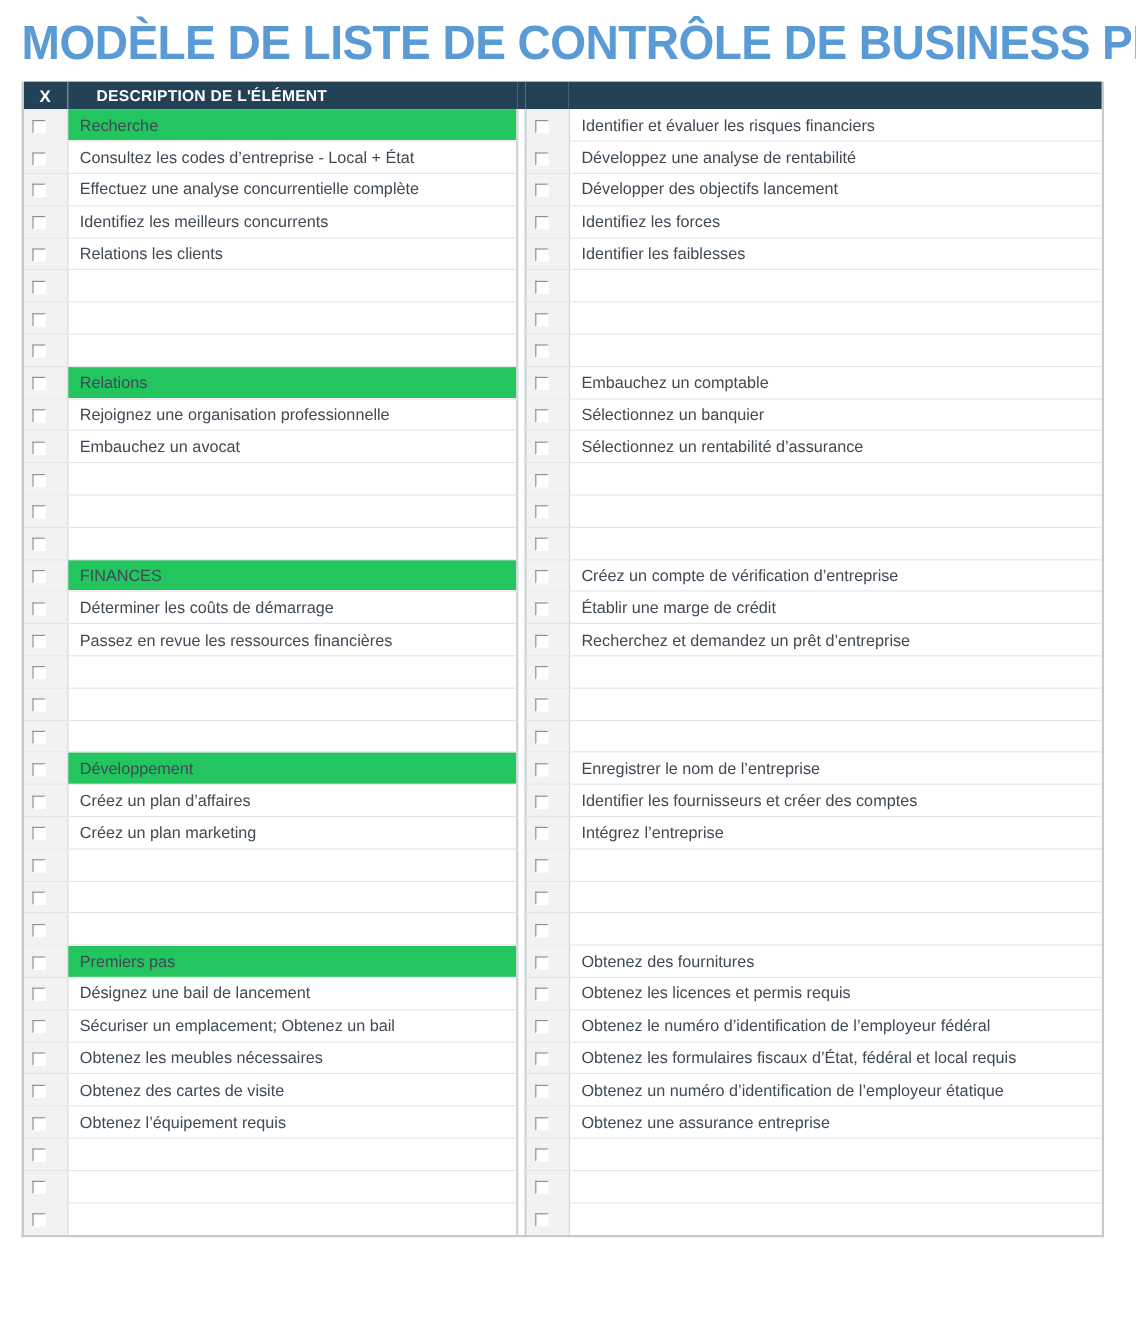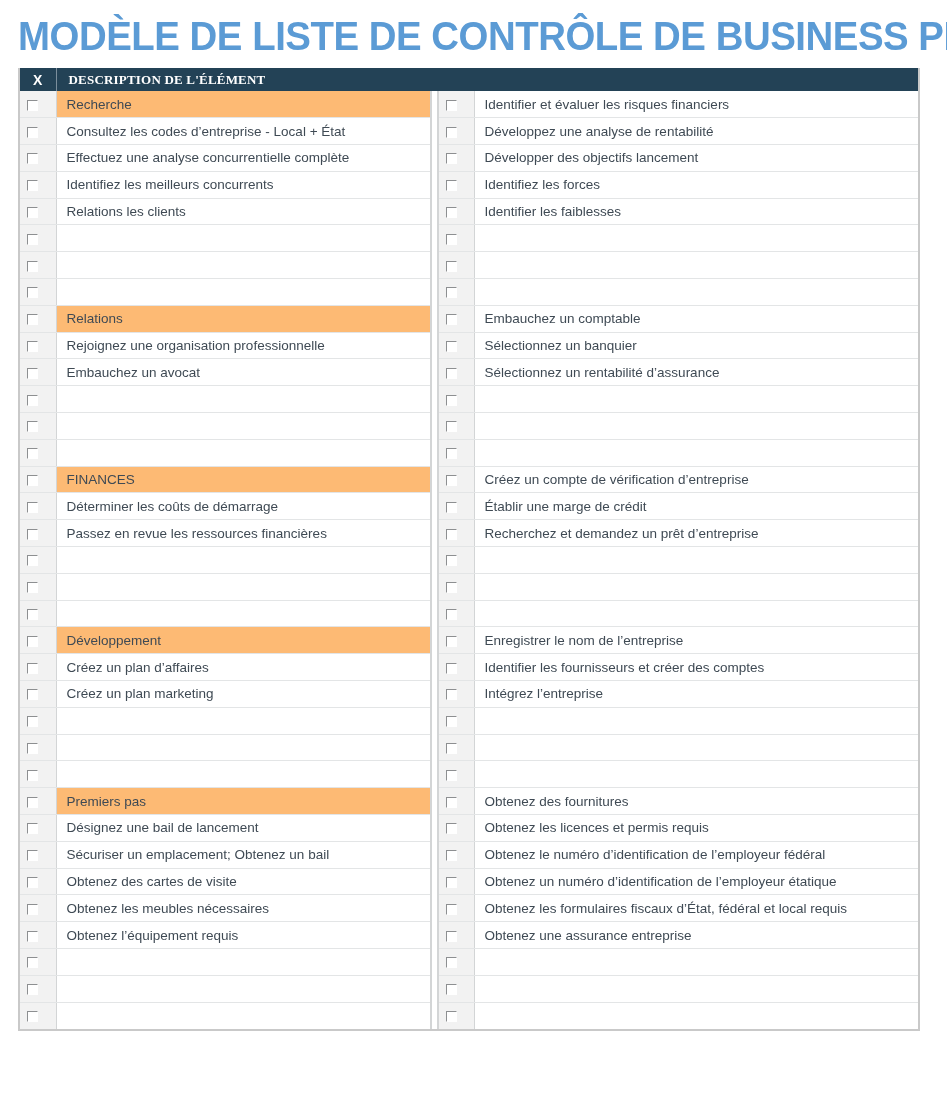--- a/index.html
+++ b/index.html
@@ -76,22 +76,21 @@
     text-align: left;
     vertical-align: middle;
     border: none;
   }
   th.th-x {
     text-align: center;
     border-right: 1px solid #7b8e9c;
     font-size: 14px;
   }
   th.th-desc {
-    padding-left: 12px;
-    font-family: Liberation Serif, serif;
+    padding-left: 24px;
   }
   th.th-blank { background: #234256; }
 
   
   tbody tr { height: 26.8px; }
   tbody td {
     font-family: "Liberation Sans", sans-serif;
     font-size: 13.5px;
     color: #3f4a54;
     vertical-align: middle;
@@ -112,21 +111,21 @@
     padding-left: 10px;
   }
   td.gap {
     background: #ffffff;
     border-bottom: 1px solid #ffffff;
     border-right: 2px solid #d3d5d6;
     border-left: 2px solid #d3d5d6;
     padding: 0;
   }
   td.desc.section {
-    background: #fdba74;
+    background: #22c55e;
   }
   td.desc.empty { }
 
   
   .cbx {
     display: inline-block;
     width: 11px;
     height: 11px;
     background: #ffffff;
     border-top: 1.5px solid #8d8f91;
@@ -365,31 +364,31 @@
           </tr>
           <tr>
             <td class="chk"><span class="cbx"></span></td>
             <td class="desc">Sécuriser un emplacement; Obtenez un bail</td>
             <td class="gap"></td>
             <td class="chk"><span class="cbx"></span></td>
             <td class="desc">Obtenez le numéro d’identification de l’employeur fédéral</td>
           </tr>
           <tr>
             <td class="chk"><span class="cbx"></span></td>
+            <td class="desc">Obtenez les meubles nécessaires</td>
+            <td class="gap"></td>
+            <td class="chk"><span class="cbx"></span></td>
+            <td class="desc">Obtenez les formulaires fiscaux d’État, fédéral et local requis</td>
+          </tr>
+          <tr>
+            <td class="chk"><span class="cbx"></span></td>
             <td class="desc">Obtenez des cartes de visite</td>
             <td class="gap"></td>
             <td class="chk"><span class="cbx"></span></td>
             <td class="desc">Obtenez un numéro d’identification de l’employeur étatique</td>
-          </tr>
-          <tr>
-            <td class="chk"><span class="cbx"></span></td>
-            <td class="desc">Obtenez les meubles nécessaires</td>
-            <td class="gap"></td>
-            <td class="chk"><span class="cbx"></span></td>
-            <td class="desc">Obtenez les formulaires fiscaux d’État, fédéral et local requis</td>
           </tr>
           <tr>
             <td class="chk"><span class="cbx"></span></td>
             <td class="desc">Obtenez l’équipement requis</td>
             <td class="gap"></td>
             <td class="chk"><span class="cbx"></span></td>
             <td class="desc">Obtenez une assurance entreprise</td>
           </tr>
           <tr>
             <td class="chk"><span class="cbx"></span></td>

